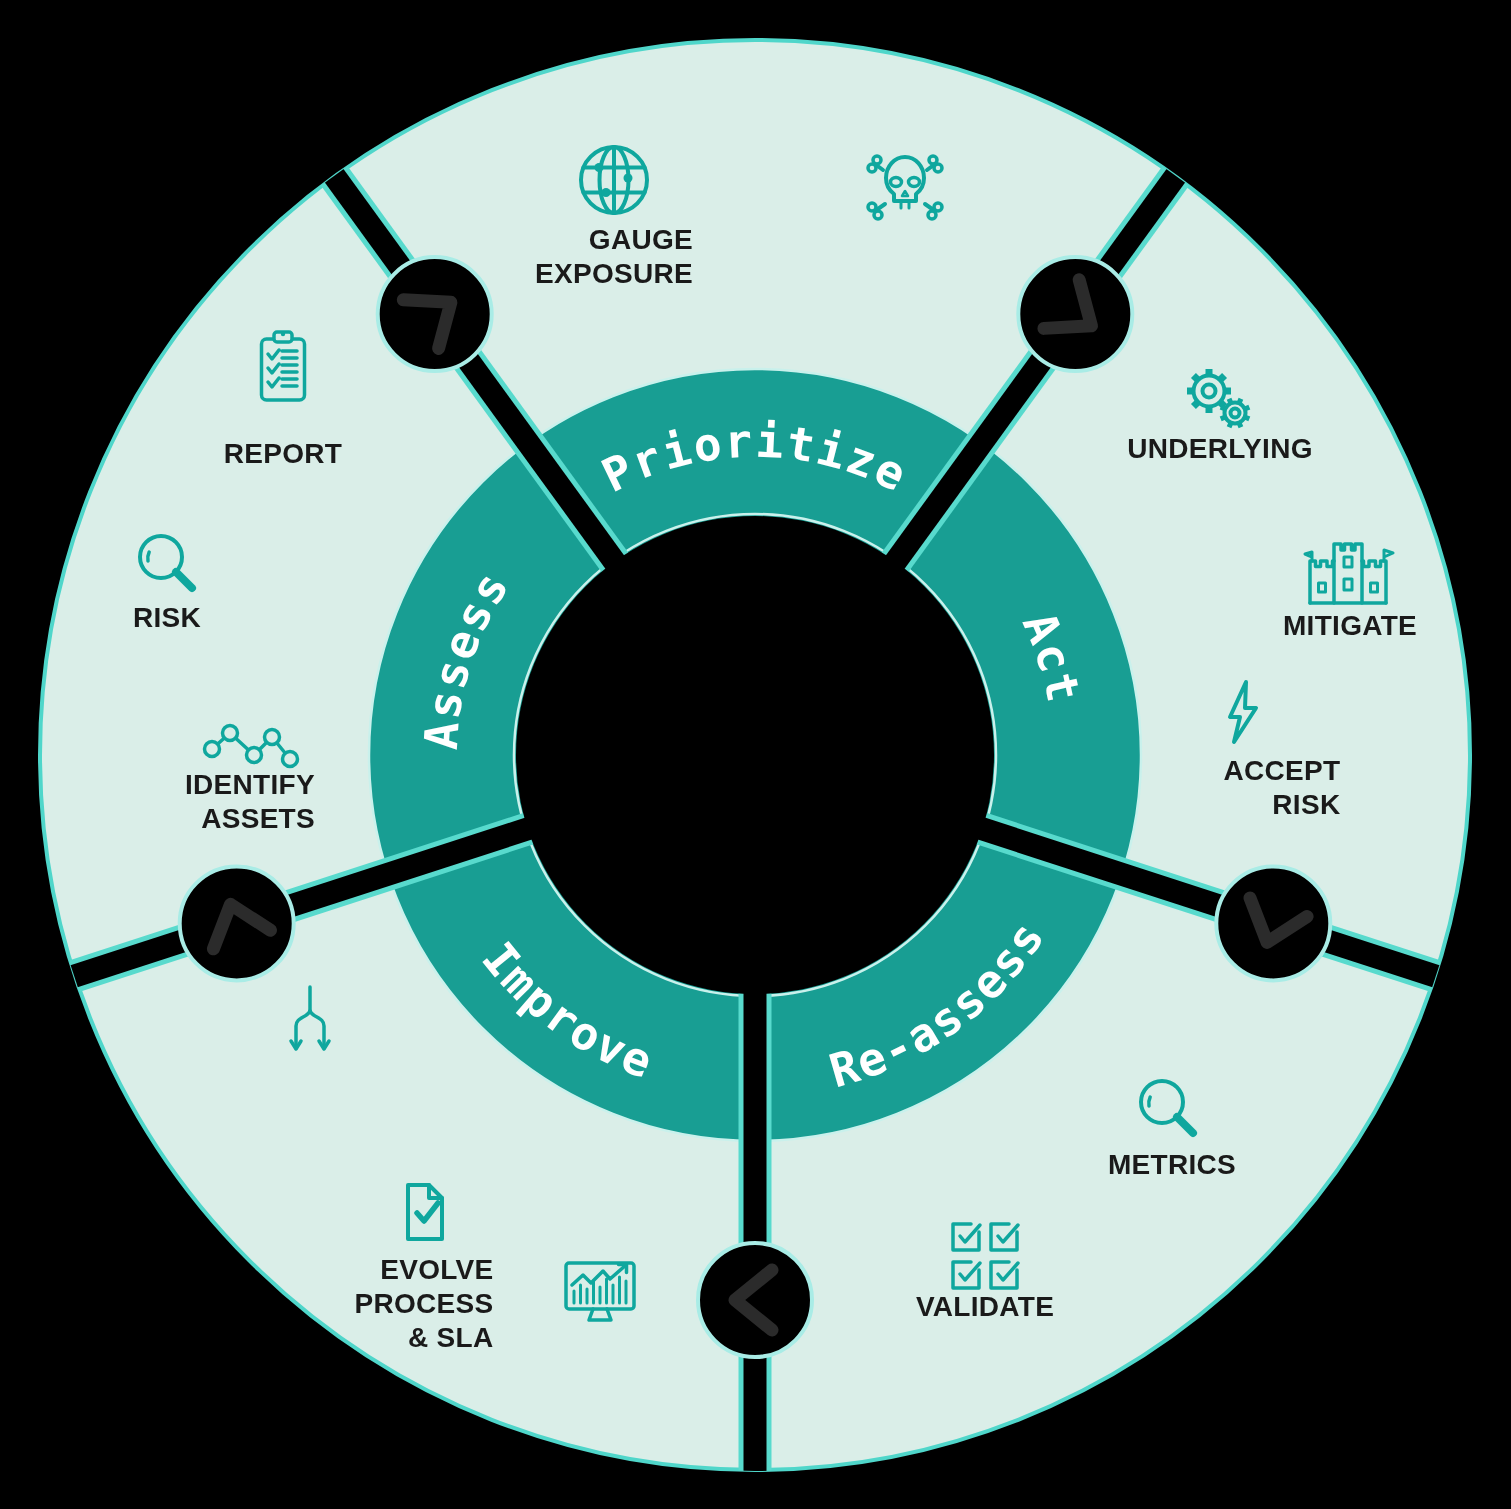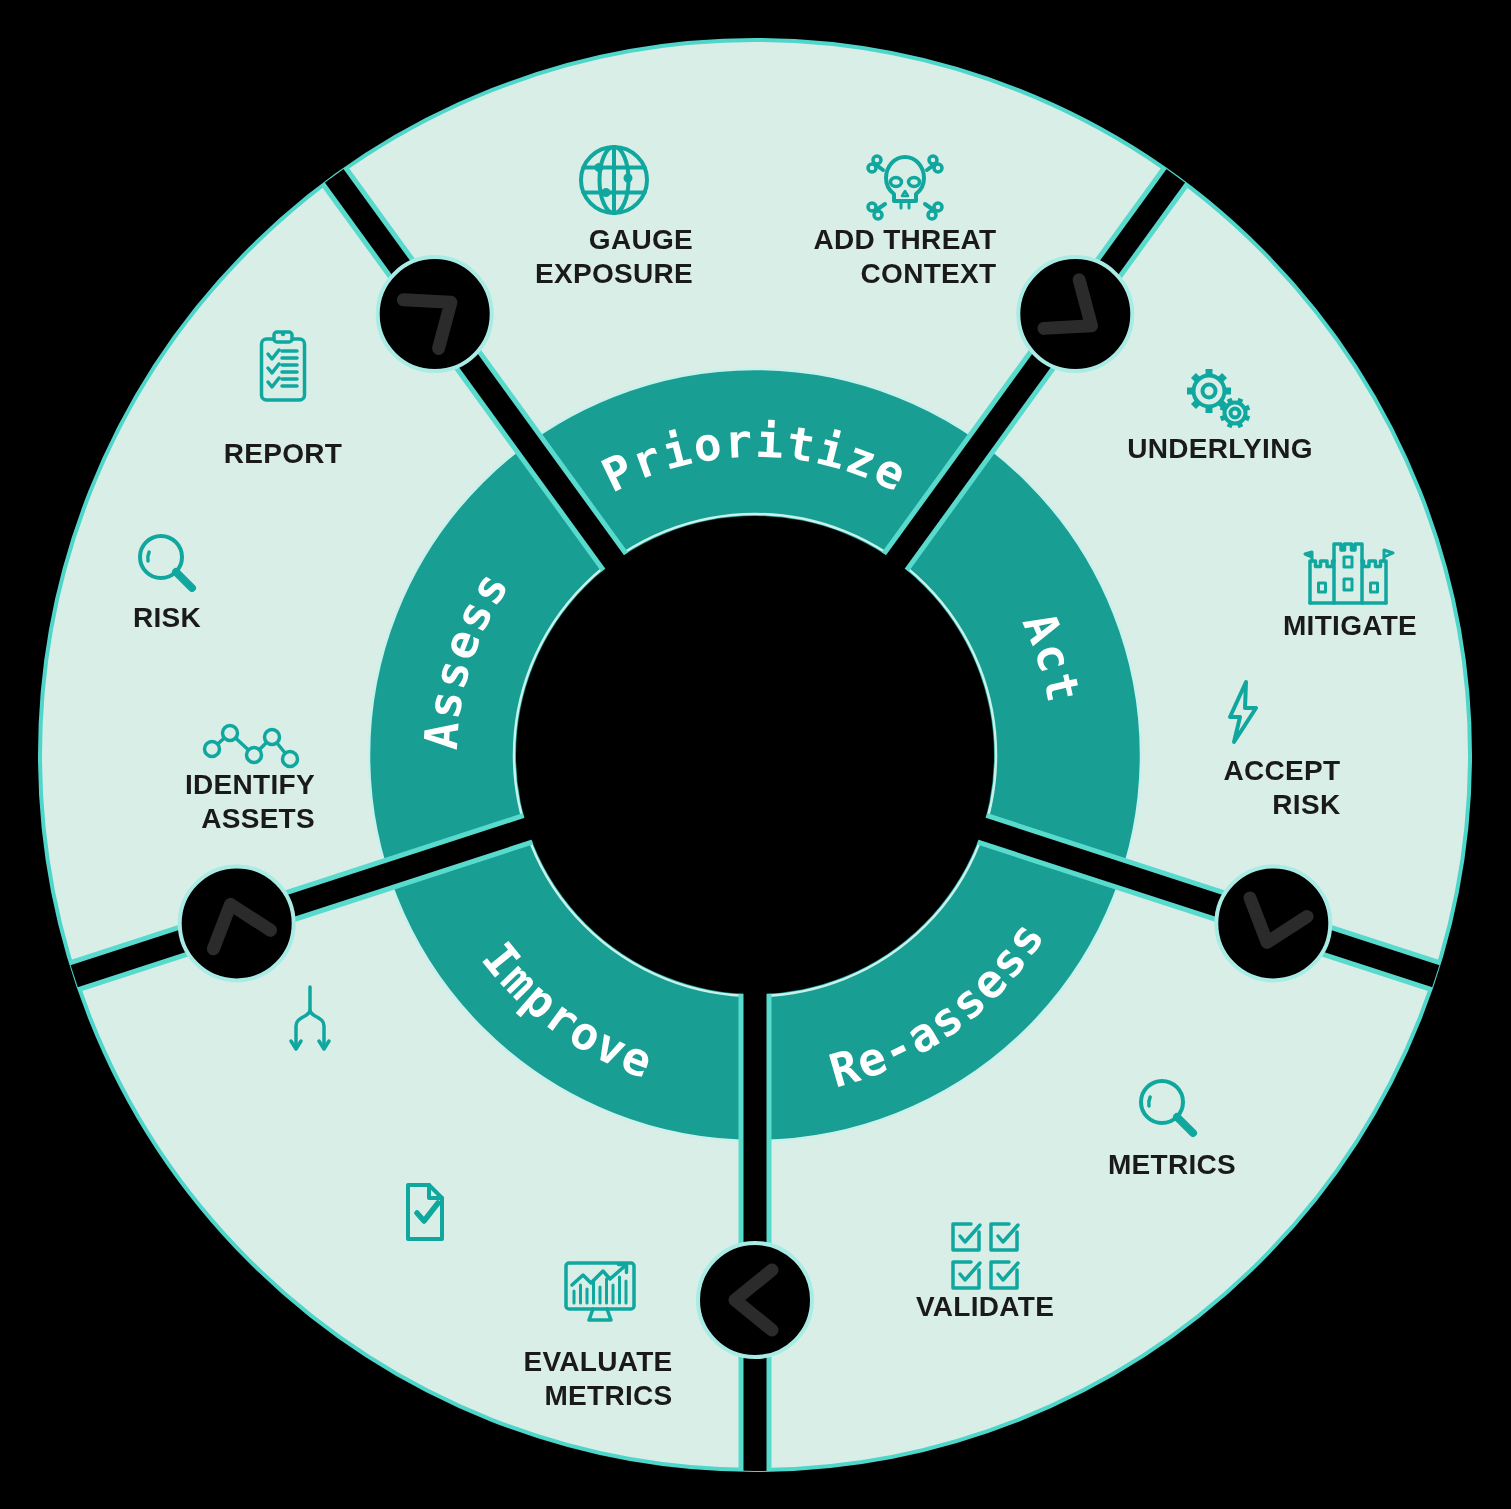--- a/index.html
+++ b/index.html
@@ -230,28 +230,27 @@
       <path d="M -15,-14 l 4,5 l 7,-9 M -1,-17 H 14 M -1,-10 H 14"></path>
       <path d="M -15,0 l 4,5 l 7,-9 M -1,-3 H 14 M -1,4 H 14"></path>
       <path d="M -15,14 l 4,5 l 7,-9 M -1,11 H 14 M -1,18 H 14"></path>
     </g>
   </g>
 </svg>
 
 <div class="labels">
   <div class="olabel" style="left:614px;top:257px">GAUGE
 EXPOSURE</div>
-  <div class="olabel" style="left:905px;top:257px">ADD THREAT
-CONTEXT</div>
   <div class="olabel" style="left:1220px;top:449px">UNDERLYING</div>
   <div class="olabel" style="left:1350px;top:626px">MITIGATE</div>
   <div class="olabel" style="left:1282px;top:788px">ACCEPT
 RISK</div>
   <div class="olabel" style="left:1172px;top:1165px">METRICS</div>
   <div class="olabel" style="left:985px;top:1307px">VALIDATE</div>
-  <div class="olabel" style="left:598px;top:1379px">EVALUATE
-METRICS</div>
+  <div class="olabel" style="left:424px;top:1304px">EVOLVE
+PROCESS
+&amp; SLA</div>
   <div class="olabel" style="left:250px;top:802px">IDENTIFY
 ASSETS</div>
   <div class="olabel" style="left:167px;top:618px">RISK</div>
   <div class="olabel" style="left:283px;top:454px">REPORT</div>
 </div>
 </div>
 
 </body></html>

